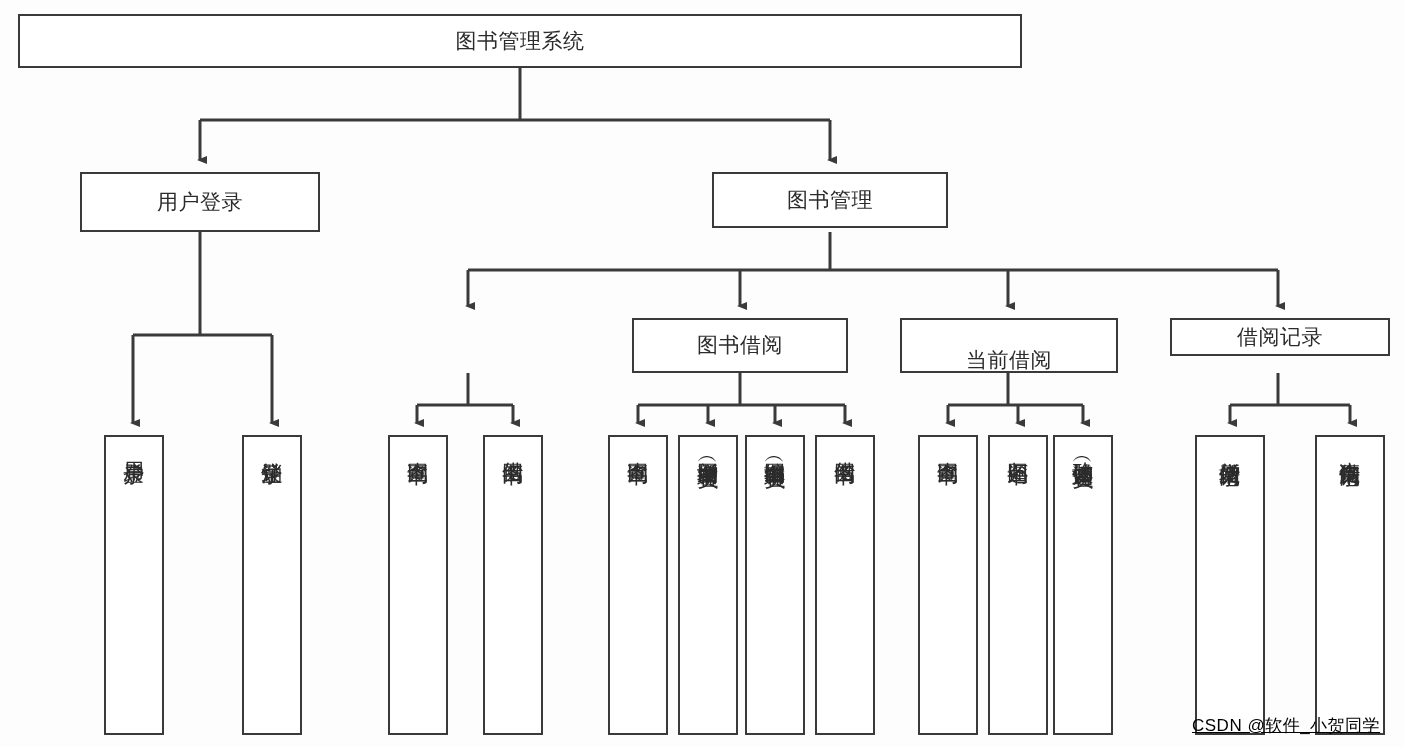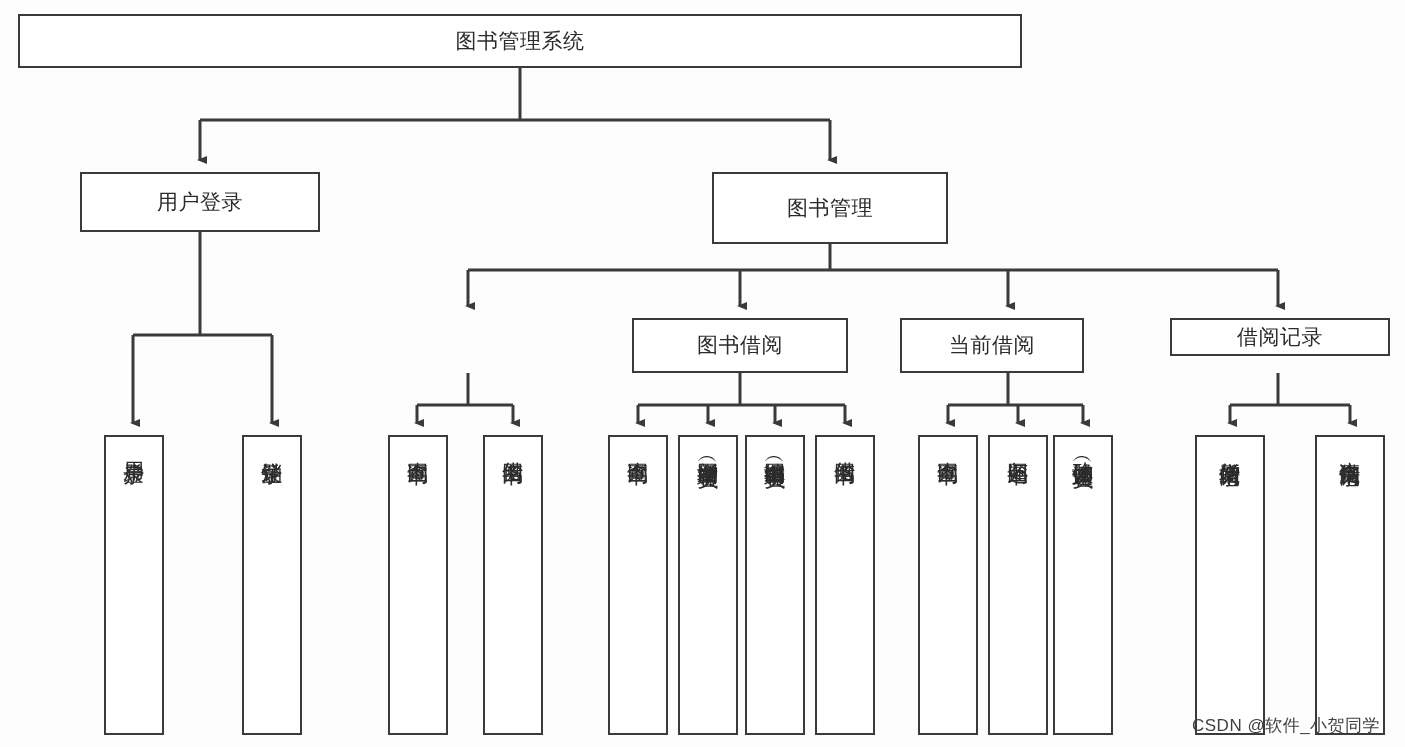--- a/index.html
+++ b/index.html
@@ -51,23 +51,24 @@
     font-size: 21px;
     line-height: 1.12;
     letter-spacing: 1px;
     white-space: normal;
   }
   .watermark {
     position: absolute;
     left: 1192px;
     top: 714px;
     font-size: 17px;
-    color: #404040;
+    color: #000000;
     white-space: nowrap;
     letter-spacing: 0.5px;
+    text-decoration: underline;
   }
 </style>
 </head>
 <body>
 
 <div id="canvas">
 
   <svg class="wires" viewBox="0 0 1405 747">
     <defs>
       <marker id="arrow" markerWidth="10" markerHeight="10" refX="4" refY="7" orient="auto" markerUnits="userSpaceOnUse">
@@ -118,28 +119,28 @@
     </g>
   </svg>
 
   <div class="node" style="left:18px; top:14px; width:1004px; height:54px;">
     <span class="label">图书管理系统</span>
   </div>
 
   <div class="node" style="left:80px; top:172px; width:240px; height:60px;">
     <span class="label">用户登录</span>
   </div>
-  <div class="node" style="left:712px; top:172px; width:236px; height:72px;">
+  <div class="node" style="left:712px; top:172px; width:236px; height:56px;">
     <span class="label">图书管理</span>
   </div>
 
   <div class="node" style="left:632px; top:318px; width:216px; height:55px;">
     <span class="label">图书借阅</span>
   </div>
-  <div class="node" style="left:900px; top:318px; width:184px; height:55px;">
+  <div class="node" style="left:900px; top:318px; width:218px; height:55px;align-items:flex-end;">
     <span class="label">当前借阅</span>
   </div>
   <div class="node" style="left:1170px; top:318px; width:220px; height:38px;">
     <span class="label">借阅记录</span>
   </div>
 
   <div class="node vertical" style="left:104px; top:435px; width:60px; height:300px;">
     <span class="label">用户登录</span>
   </div>
   <div class="node vertical" style="left:242px; top:435px; width:60px; height:300px;">

